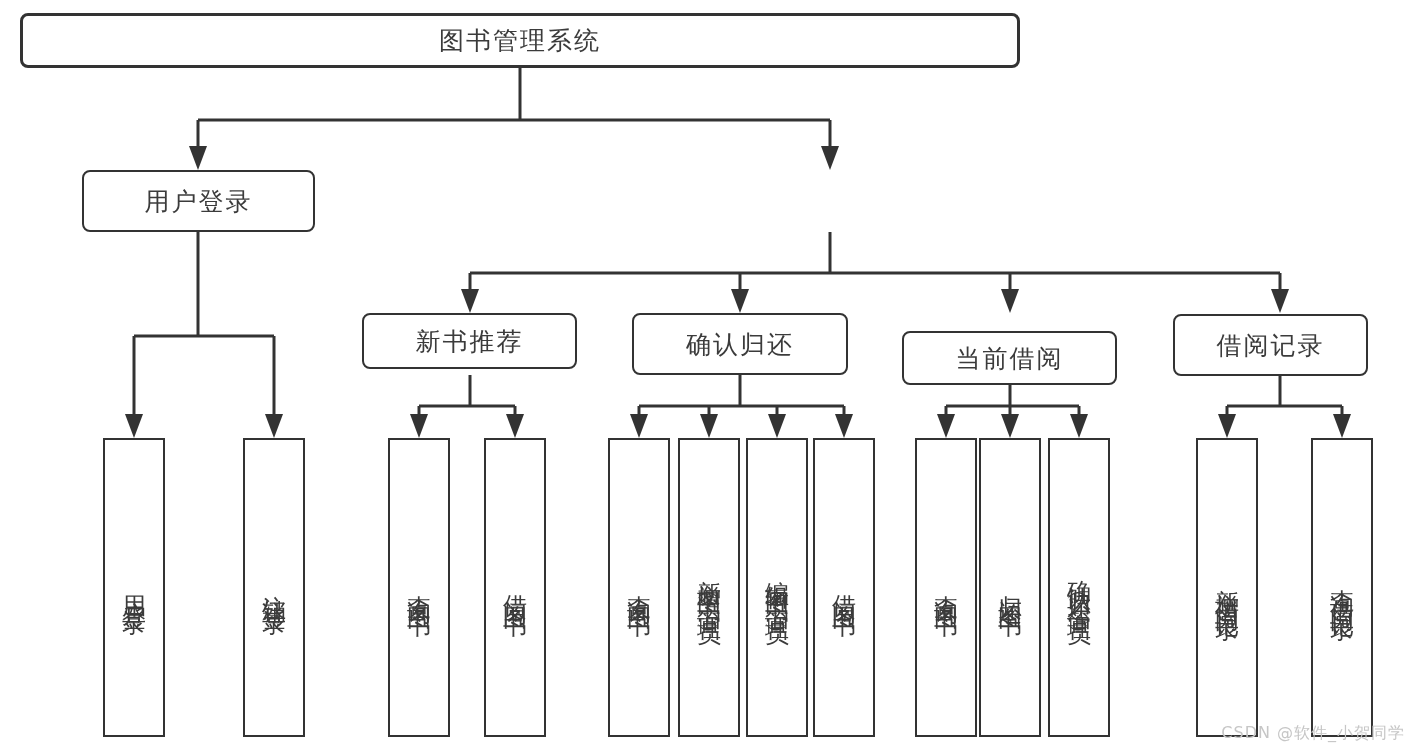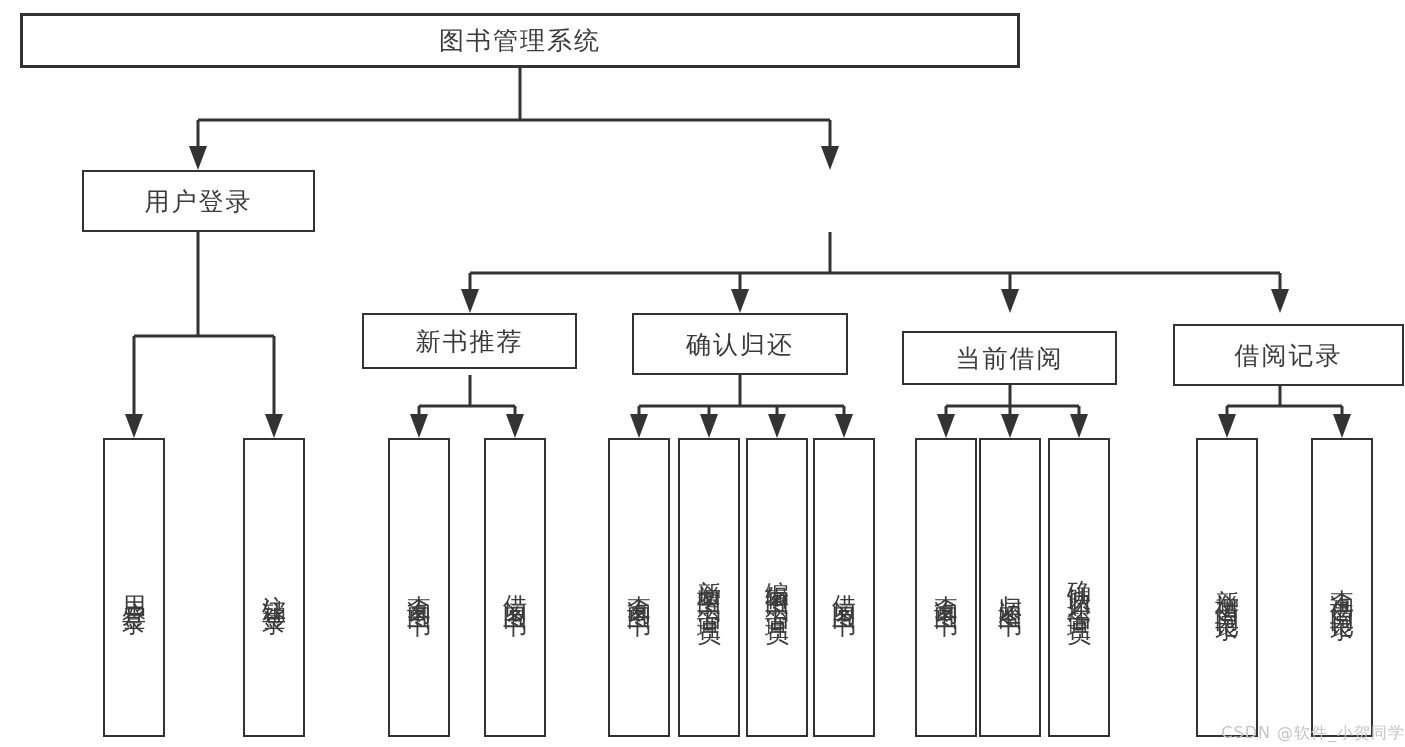--- a/index.html
+++ b/index.html
@@ -30,20 +30,21 @@
     color: #3b3b3b;
     display: flex;
     align-items: center;
     justify-content: center;
     overflow: hidden;
   }
   .box-h {
     font-size: 25px;
     letter-spacing: 2px;
     white-space: nowrap;
+    border-radius: 8px;
   }
   .root-box { border-width: 3px; }
   .box-v {
     writing-mode: vertical-rl;
     font-size: 24px;
     letter-spacing: 6px;
     line-height: 1;
   }
 
   .watermark {
@@ -138,21 +139,21 @@
     </g>
   </svg>
 
   <div class="node box-h root-box" style="left:20px; top:13px; width:1000px; height:55px">图书管理系统</div>
 
   <div class="node box-h" style="left:82px; top:170px; width:233px; height:62px">用户登录</div>
 
   <div class="node box-h" style="left:362px; top:313px; width:215px; height:56px">新书推荐</div>
   <div class="node box-h" style="left:632px; top:313px; width:216px; height:62px">确认归还</div>
   <div class="node box-h" style="left:902px; top:331px; width:215px; height:54px">当前借阅</div>
-  <div class="node box-h" style="left:1173px; top:324px; width:231px; height:62px">借阅记录</div>
+  <div class="node box-h" style="left:1173px; top:314px; width:195px; height:62px">借阅记录</div>
 
   <div class="node box-v" style="left:103px; top:438px; width:62px; height:299px">用户登录</div>
   <div class="node box-v" style="left:243px; top:438px; width:62px; height:299px">注销登录</div>
 
   <div class="node box-v" style="left:388px; top:438px; width:62px; height:299px">查询图书</div>
   <div class="node box-v" style="left:484px; top:438px; width:62px; height:299px">借阅图书</div>
 
   <div class="node box-v" style="left:608px; top:438px; width:62px; height:299px">查询图书</div>
   <div class="node box-v" style="left:678px; top:438px; width:62px; height:299px">新增图书（管理员）</div>
   <div class="node box-v" style="left:746px; top:438px; width:62px; height:299px">编辑图书（管理员）</div>

